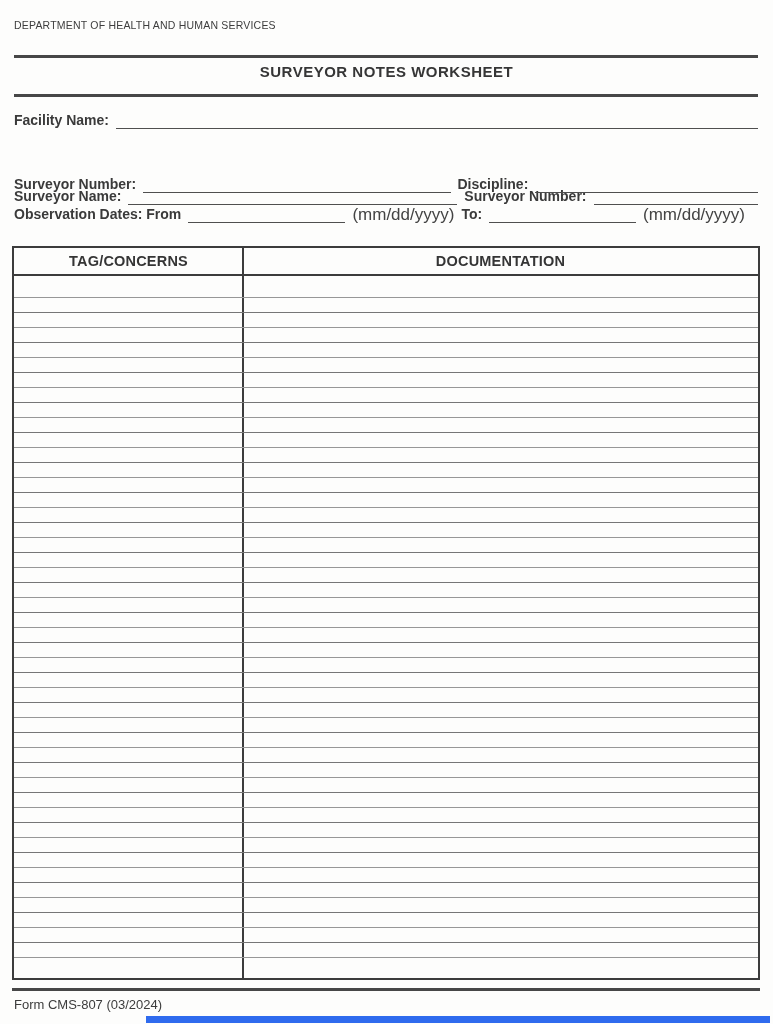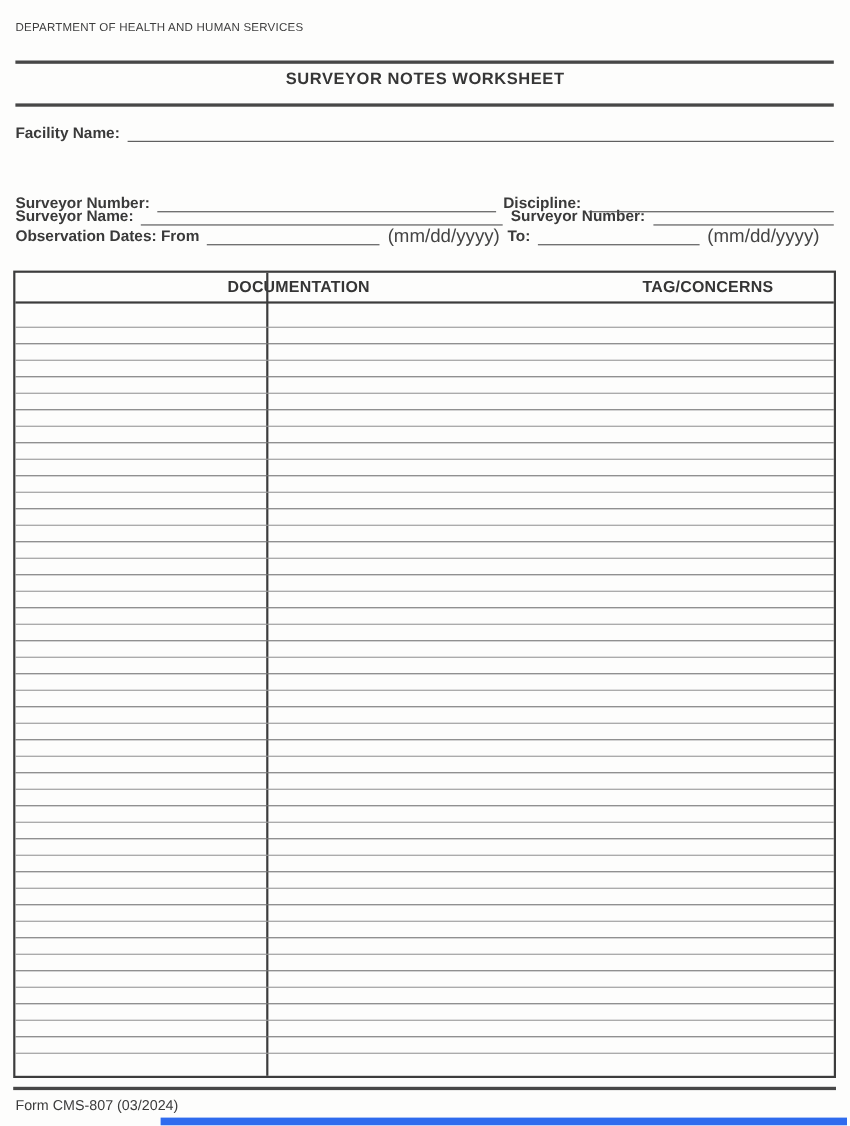--- a/index.html
+++ b/index.html
@@ -82,22 +82,22 @@
     <span class="fline" style="flex:1.07"></span>
     <span class="fmt">(mm/dd/yyyy)</span>
     <span class="lbl">To:</span>
     <span class="fline" style="flex:1"></span>
     <span class="fmt">(mm/dd/yyyy)</span>
   </div>
 
   <div class="table">
     <div class="vdiv"></div>
     <div class="thead">
+      <div class="th th1">TAG/CONCERNS</div>
       <div class="th th2">DOCUMENTATION</div>
-      <div class="th th1">TAG/CONCERNS</div>
     </div>
     <div class="tbody">
         <div class="row-line" style="top: 21px;"></div>
         <div class="row-line dark" style="top: 36px;"></div>
         <div class="row-line" style="top: 51px;"></div>
         <div class="row-line dark" style="top: 66px;"></div>
         <div class="row-line" style="top: 81px;"></div>
         <div class="row-line dark" style="top: 96px;"></div>
         <div class="row-line" style="top: 111px;"></div>
         <div class="row-line dark" style="top: 126px;"></div>

